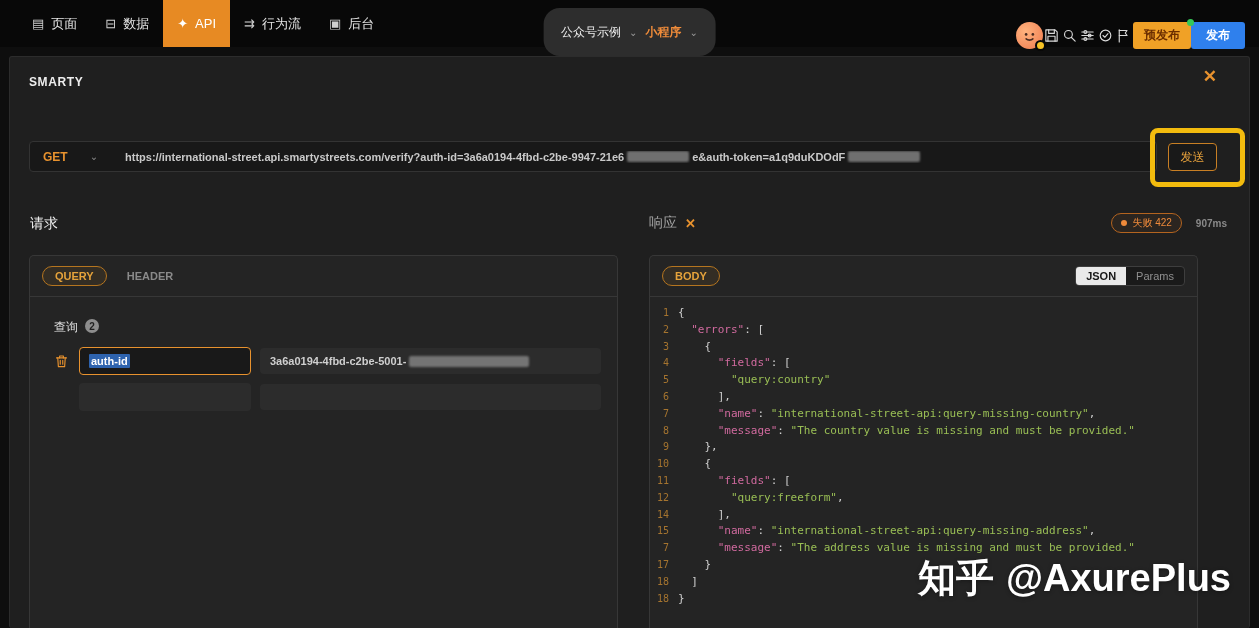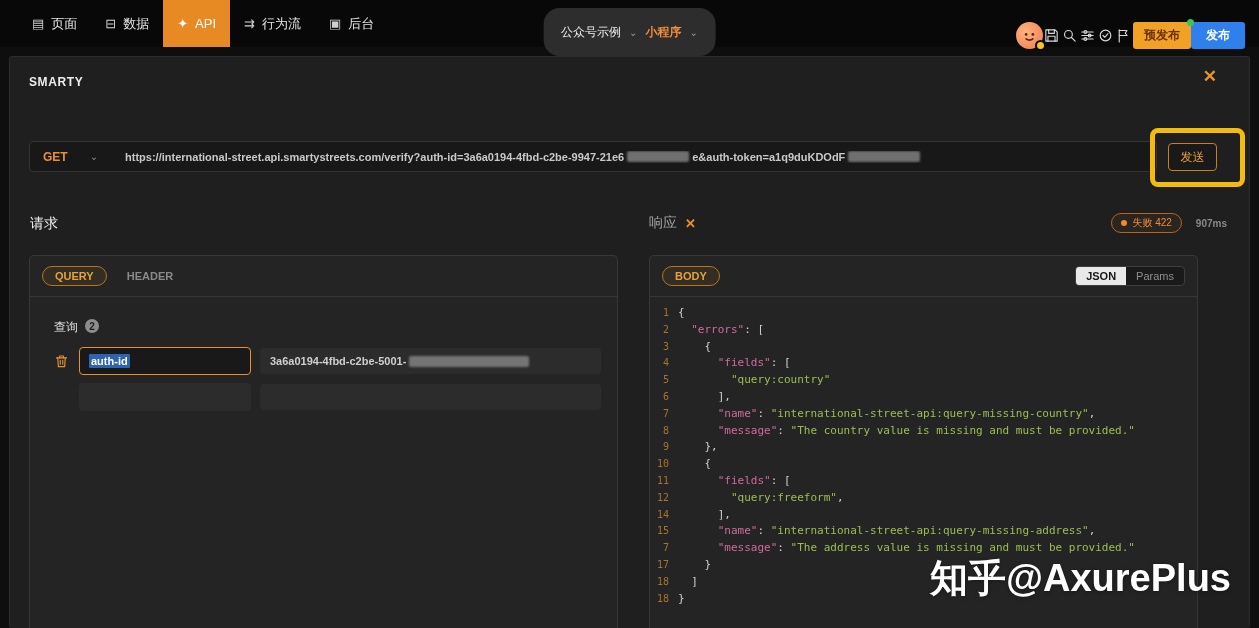--- a/index.html
+++ b/index.html
@@ -116,21 +116,21 @@
   .code{ padding:8px 0 0 0; font-family:"DejaVu Sans Mono",monospace; overflow:hidden; }
   .code-line{ display:flex; line-height:16.8px; height:16.8px; }
   .ln{ width:28px; text-align:right; padding-right:9px; color:#a5742f; font-size:10px; flex:none; }
   .code-text{ white-space:pre; font-size:11px; }
   .tok-p{ color:#cfcfcf; }
   .tok-k{ color:#d16a9f; }
   .tok-s{ color:#9abf55; }
 
   
   .watermark{ position:absolute; right:18px; top:496px; font-size:38px; color:#fff;
-          display:flex; align-items:baseline; gap:0; z-index:5;
+          display:flex; align-items:baseline; gap:12px; z-index:5;
           text-shadow:0 1px 4px rgba(0,0,0,.35); pointer-events:none; }
   .wm-cjk{ font-weight:700; }
   .wm-handle{ font-family:Liberation Sans, sans-serif; font-weight:700; }
 </style>
 </head>
 <body>
 
 <div class="screen">
 
   <header class="topbar">

